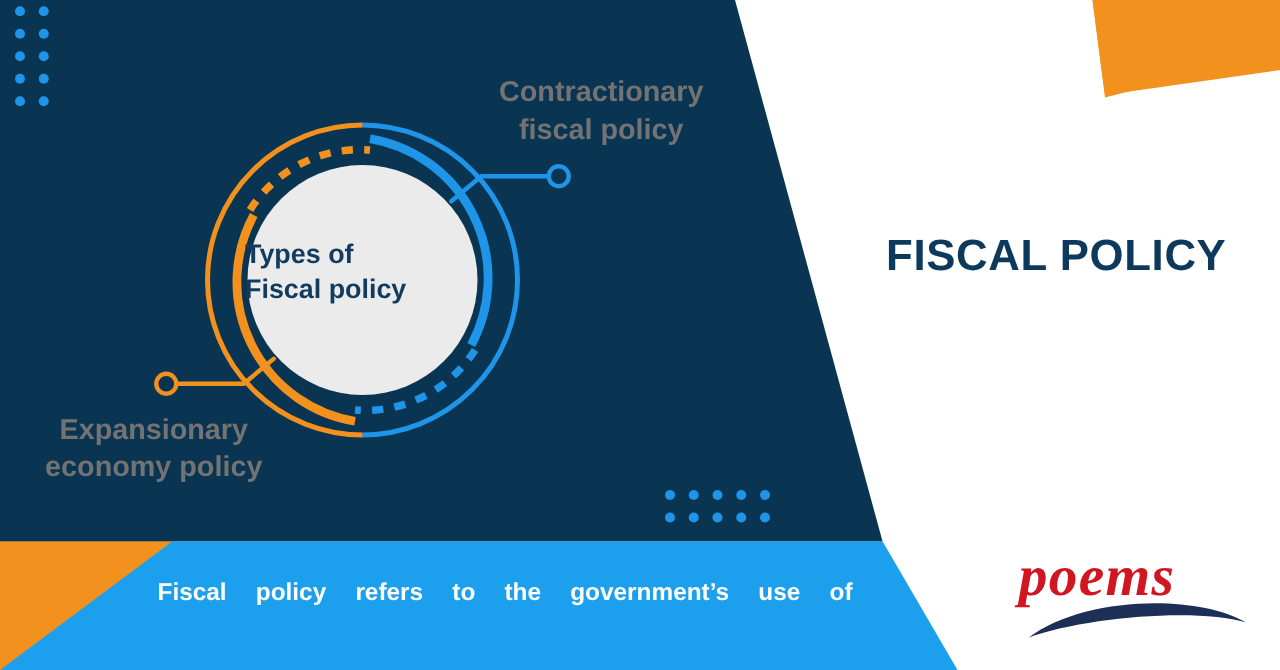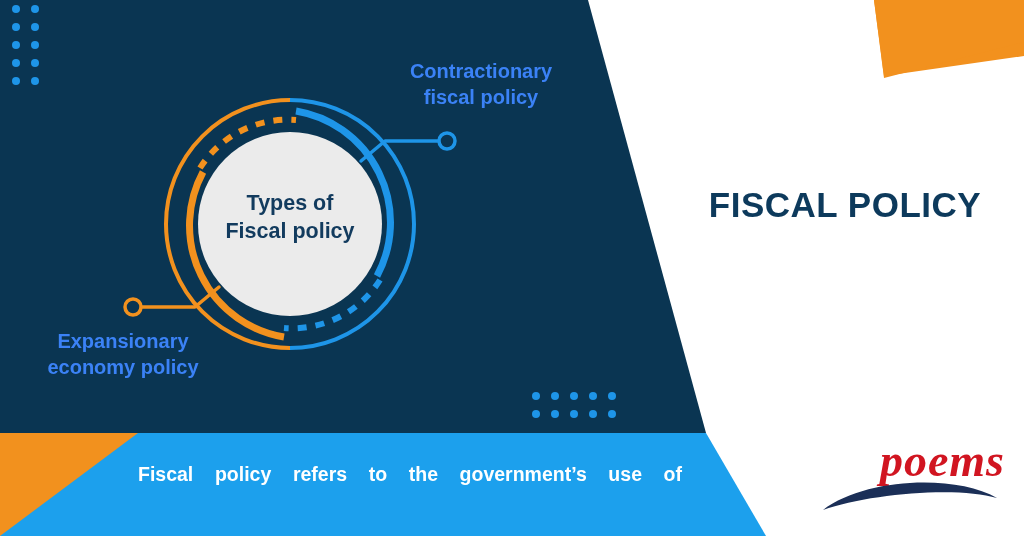--- a/index.html
+++ b/index.html
@@ -33,44 +33,44 @@
     font-size: 35px;
     font-weight: bold;
     letter-spacing: 0.5px;
     color: #0D3A5C;
     text-align: center;
     line-height: 1.1;
   }
   
   .node-label {
     position: absolute;
-    color: #3b82f6;
-    font-weight: bold;
-    font-size: 20px;
+    color: #737373;
+    font-weight: bold;
+    font-size: 23px;
     line-height: 1.32;
     text-align: center;
     white-space: pre-line;
   }
   #label-contractionary {
     left: 356px;
     top: 58px;
     width: 250px;
   }
   #label-expansionary {
     left: 8px;
     top: 328px;
     width: 230px;
   }
   
   .center-text {
     position: absolute;
     left: 196px;
     top: 190px;
     width: 188px;
-    text-align: center;
+    text-align: left;
     color: #123B5E;
     font-weight: bold;
     font-size: 21.5px;
     line-height: 1.3;
     white-space: pre-line;
   }
   
   .caption {
     position: absolute;
     left: 126px;
@@ -80,39 +80,38 @@
     font-weight: bold;
     font-size: 19.5px;
     line-height: 1.42;
     text-align: justify;
     text-align-last: left;
   }
   .caption .line1 {
     display: block;
     text-align: justify;
     text-align-last: justify;
-    margin-left: 12px;
   }
   .caption .line2 {
     display: block;
   }
   
   .logo {
     position: absolute;
     left: 815px;
     top: 438px;
     width: 190px;
     height: 78px;
   }
   .logo-word {
     position: absolute;
     left: 0;
     top: 0;
     width: 190px;
-    text-align: right;
+    text-align: left;
     font-family: "Liberation Serif", serif;
     font-style: italic;
     font-weight: bold;
     font-size: 46px;
     color: #D11521;
     letter-spacing: 1px;
     line-height: 1;
   }
 </style>
 </head>

